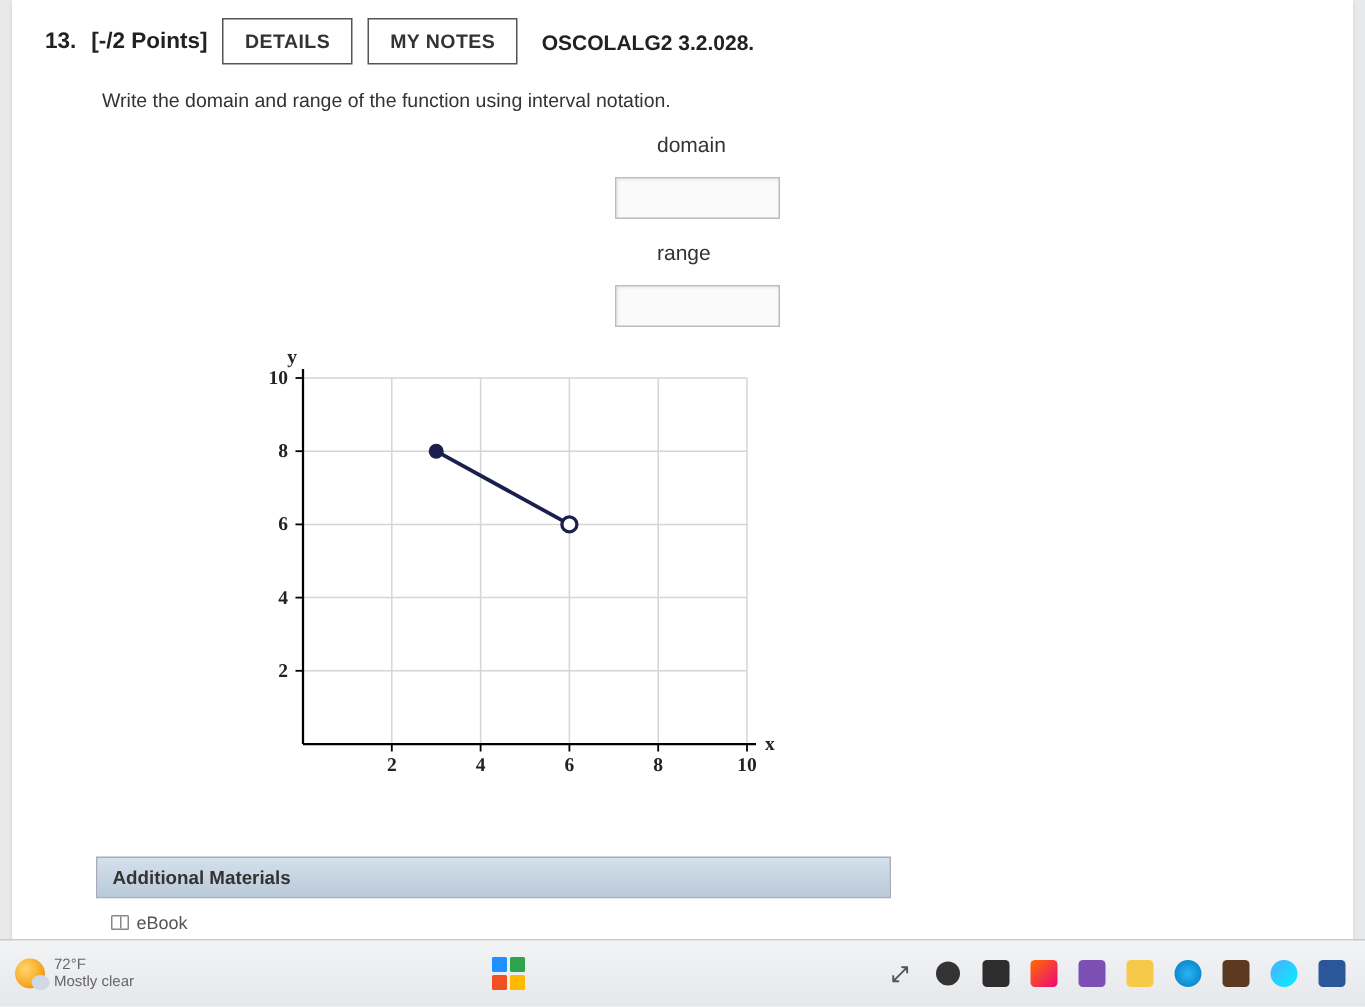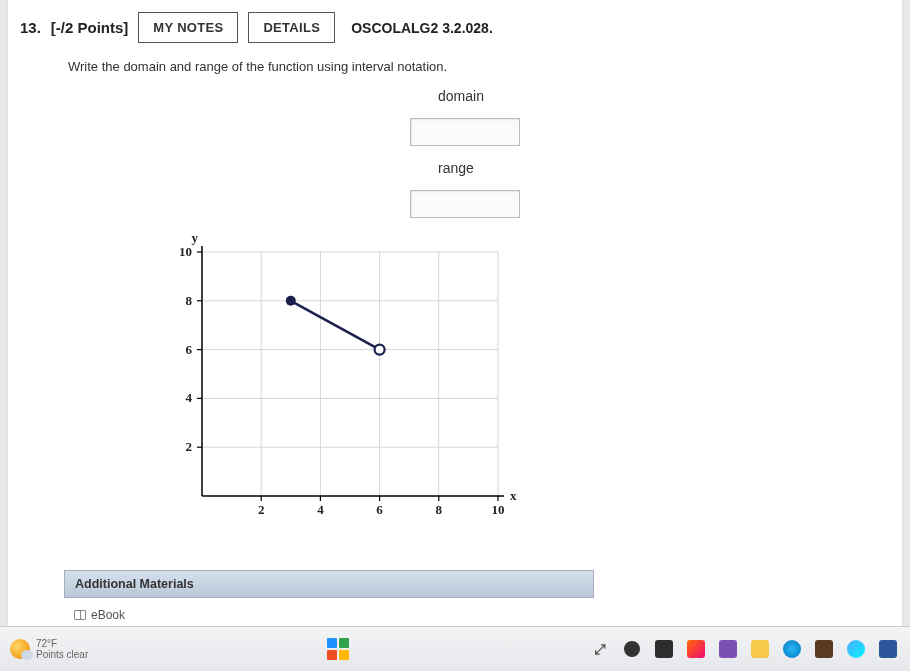--- a/index.html
+++ b/index.html
@@ -15,21 +15,21 @@
       background: #ffffff;
       margin: 0 8px 0 8px;
       min-height: 640px;
       padding: 12px 0 0 0;
       box-shadow: 0 1px 3px rgba(0,0,0,0.1);
     }
     .question-header {
       display: flex;
       align-items: center;
       gap: 10px;
-      padding: 0 12px 16px 12px;
+      padding: 0 12px 16px 22px;
     }
     .q-num {
       font-size: 15px;
       font-weight: bold;
       color: #222;
     }
     .points {
       font-size: 15px;
       font-weight: bold;
       color: #222;
@@ -229,22 +229,22 @@
     .ic-square { width:18px;height:18px;border-radius:3px; }
   </style>
 </head>
 <body>
 
 <div class="page-container">
 
   <div class="question-header">
     <span class="q-num">13.</span>
     <span class="points">[-/2 Points]</span>
+    <button class="btn">DETAILS</button>
     <button class="btn">MY NOTES</button>
-    <button class="btn">DETAILS</button>
     <span class="source-ref">OSCOLALG2 3.2.028.</span>
   </div>
 
   <div class="question-body">
     <div class="prompt">Write the domain and range of the function using interval notation.</div>
 
     <div class="field-row">
       <span class="field-label">domain</span>
       <input class="answer-input" type="text" value="" style="">
     </div>
@@ -307,21 +307,21 @@
     </div>
   </div>
 
 </div>
 
 <div class="taskbar">
   <div class="weather">
     <div class="weather-icon"></div>
     <div>
       <div>72°F</div>
-      <div>Points clear</div>
+      <div>Mostly clear</div>
     </div>
   </div>
 
   <div class="taskbar-center">
     <div class="win-start">
       <span></span>
         <span></span>
         <span></span>
         <span></span>
     </div>

